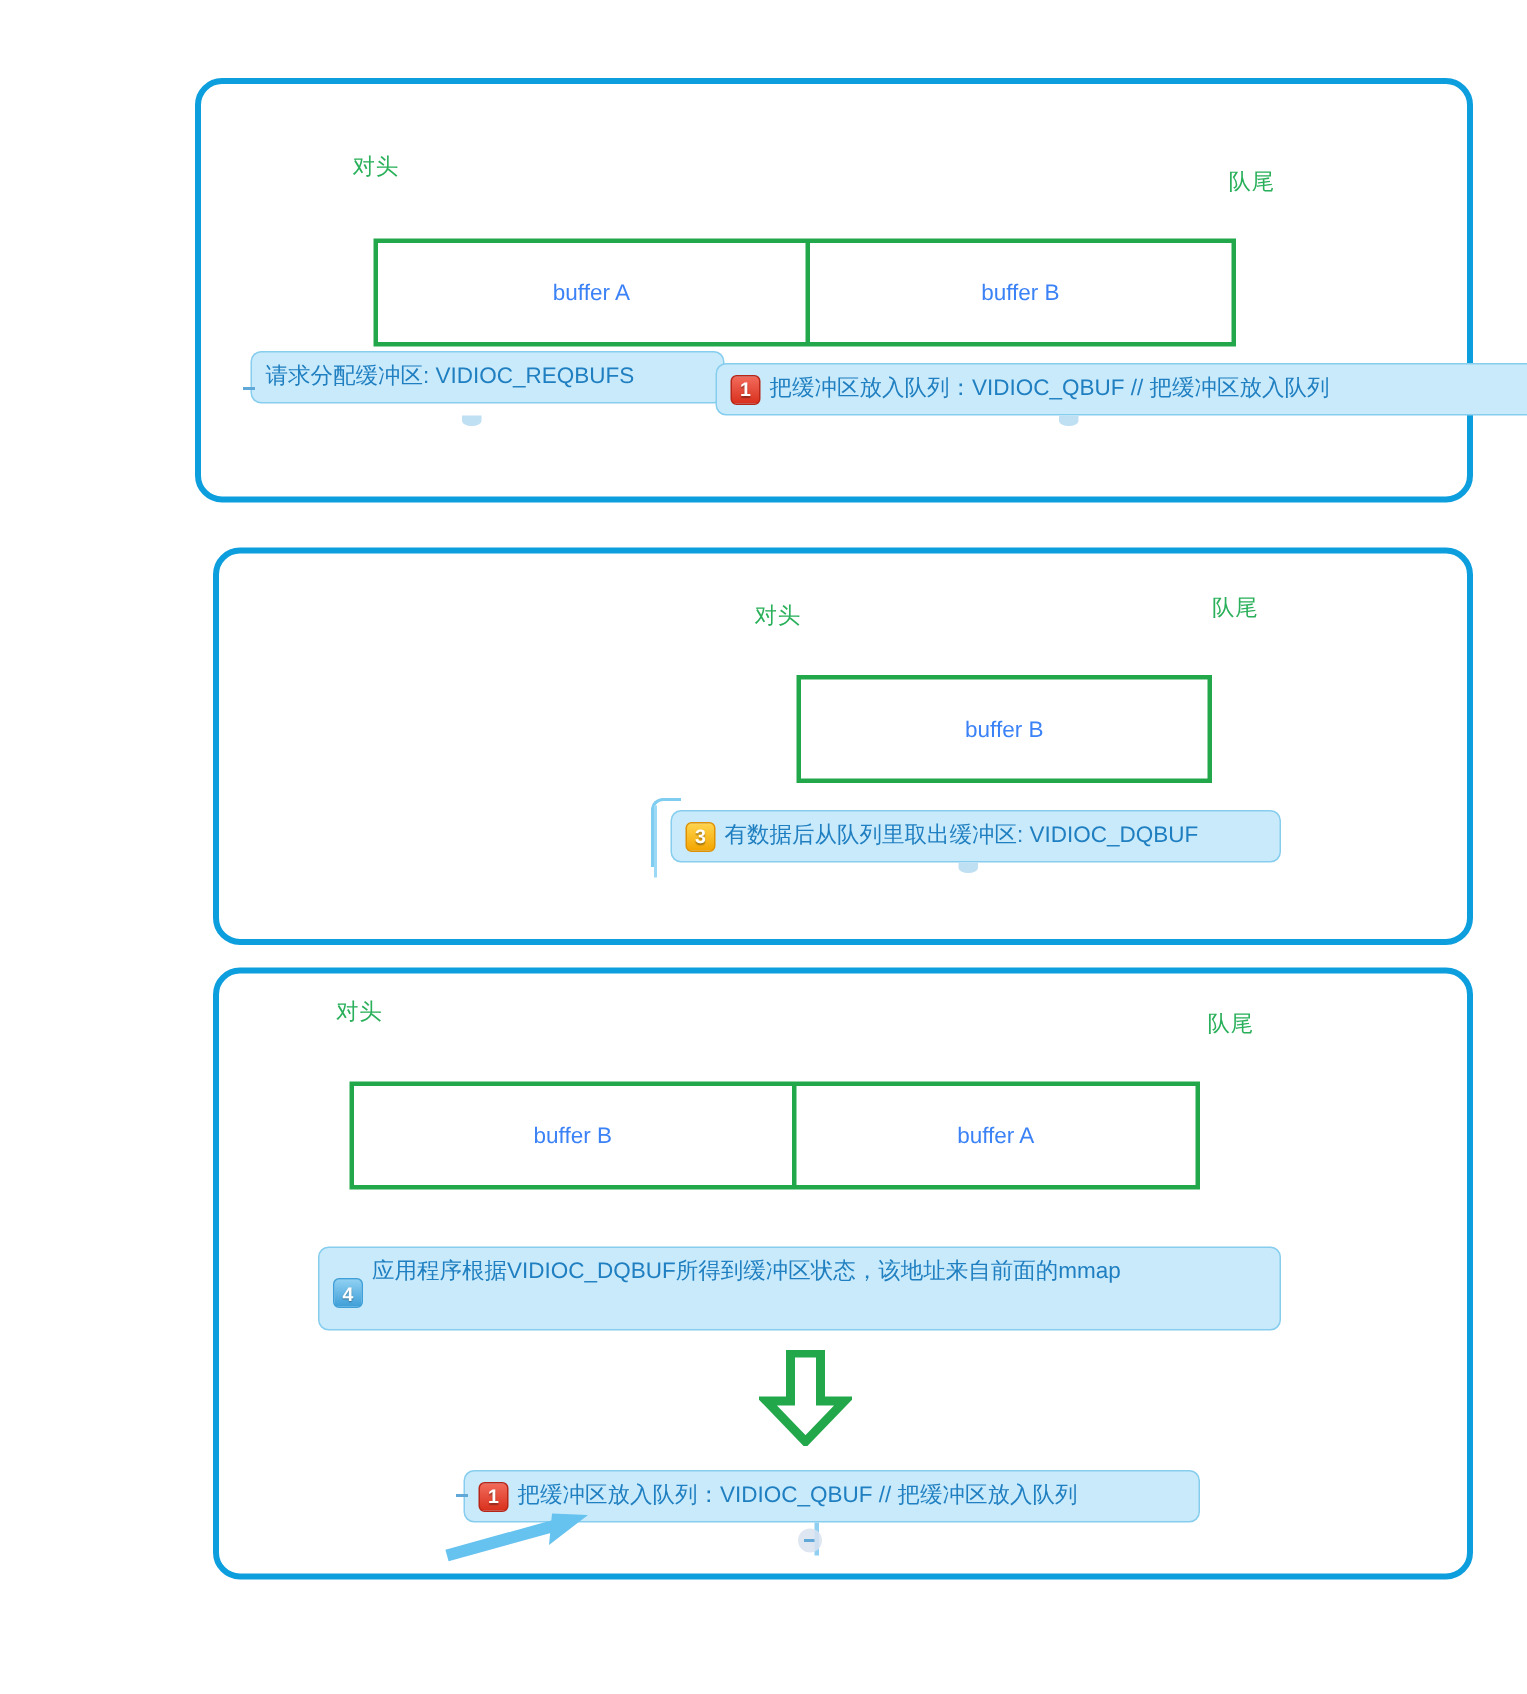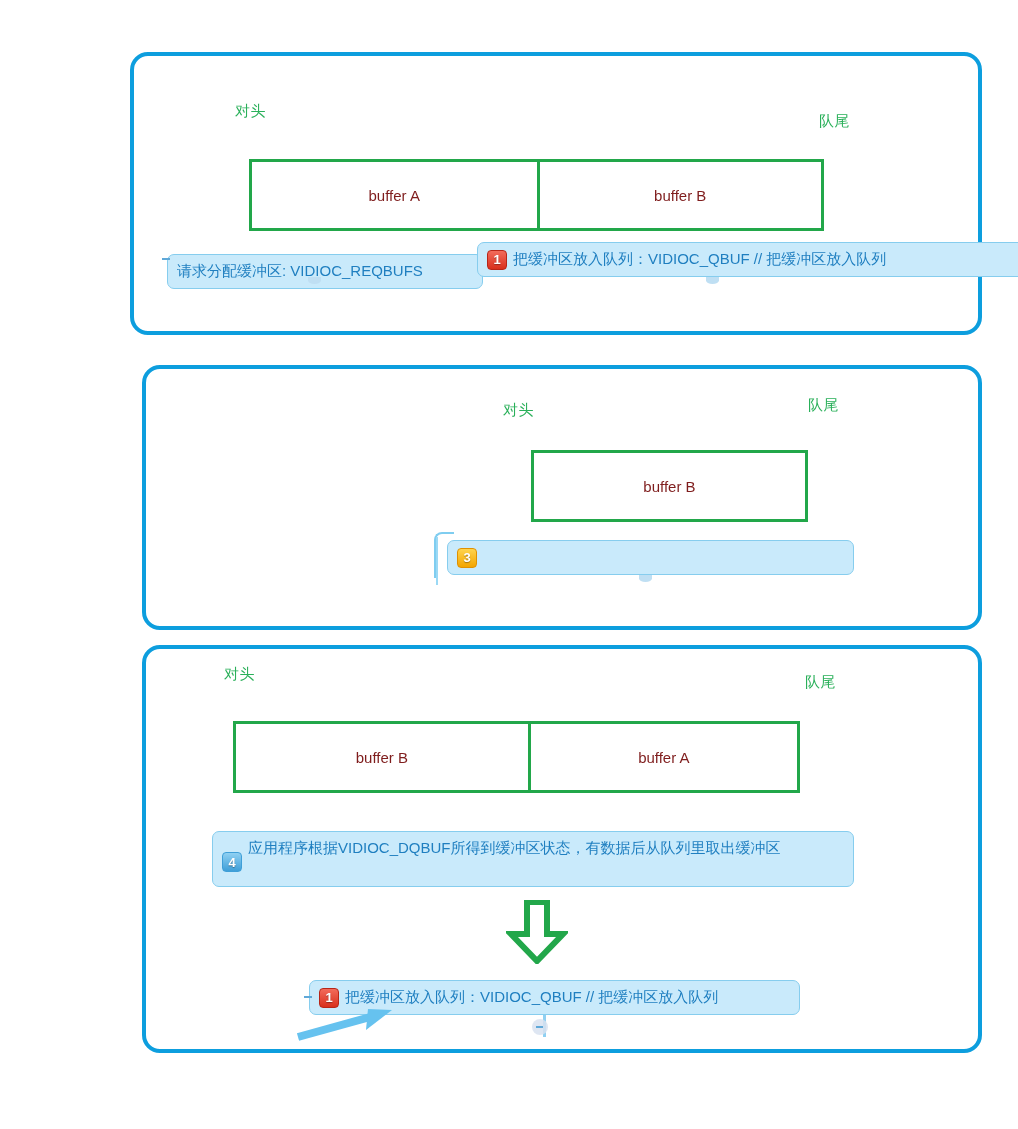--- a/index.html
+++ b/index.html
@@ -40,21 +40,21 @@
     position: absolute;
     display: flex;
     border: 3px solid #22a74a;
     box-sizing: border-box;
     background: #ffffff;
   }
   .buffer-cell {
     display: flex;
     align-items: center;
     justify-content: center;
-    color: #7f1d1d;
+    color: #3b82f6;
     font-size: 15px;
     box-sizing: border-box;
     height: 100%;
   }
   .buffer-cell + .buffer-cell { border-left: 3px solid #22a74a; }
 
   
   .callout {
     position: absolute;
     display: flex;
@@ -147,21 +147,21 @@
 
   <span class="q-label" style="left:101px; top:46px;">对头</span>
 
   <span class="q-label" style="left:685px; top:56px;">队尾</span>
 
   <div class="buffer-row" style="left:115px; top:103px; width:575px; height:72px;">
     <div class="buffer-cell" style="width:50%">buffer A</div>
     <div class="buffer-cell" style="width:50%">buffer B</div>
   </div>
 
-  <div class="callout" style="left:33px; top:198px; width:316px; height:35px;">
+  <div class="callout" style="left:33px; top:178px; width:316px; height:35px;">
     <span class="callout-text">请求分配缓冲区: VIDIOC_REQBUFS</span>
   </div>
   <div class="tail" style="left:174px; top:221px;"></div>
   <div class="dash" style="left:28px; top:202px;"></div>
 
   <div class="callout" style="left:343px; top:186px; width:615px; height:35px;">
     <span class="badge badge-red">1</span>
     <span class="callout-text">把缓冲区放入队列：VIDIOC_QBUF  // 把缓冲区放入队列</span>
   </div>
   <div class="tail" style="left:572px; top:221px;"></div>
@@ -175,39 +175,40 @@
 
   <div class="buffer-row" style="left:385px; top:81px; width:277px; height:72px;">
     <div class="buffer-cell" style="width:100%">buffer B</div>
   </div>
 
   <div class="bracket" style="left:288px; top:163px; width:18px; height:44px;"></div>
   <div class="bracket2" style="left:290px; top:168px; height:48px;"></div>
 
   <div class="callout" style="left:301px; top:171px; width:407px; height:35px;">
     <span class="badge badge-orange">3</span>
+    <span class="callout-text">有数据后从队列里取出缓冲区: VIDIOC_DQBUF</span>
   </div>
   <div class="tail" style="left:493px; top:206px;"></div>
 </div>
 
 <div class="panel" id="panel-3">
 
   <span class="q-label" style="left:78px; top:16px;">对头</span>
 
   <span class="q-label" style="left:659px; top:24px;">队尾</span>
 
   <div class="buffer-row" style="left:87px; top:72px; width:567px; height:72px;">
     <div class="buffer-cell" style="width:52%">buffer B</div>
     <div class="buffer-cell" style="width:48%">buffer A</div>
   </div>
 
   <div class="callout multiline" style="left:66px; top:182px; width:642px; height:56px;">
     <span class="badge badge-blue" style="margin-top:15px;">4</span>
     <span class="callout-text">
-      <span style="display:block;">应用程序根据VIDIOC_DQBUF所得到缓冲区状态，有数据后从队列里取出缓冲区</span>
+      <span style="display:block;">应用程序根据VIDIOC_DQBUF所得到缓冲区状态，该地址来自前面的mmap</span>
     </span>
   </div>
 
   <div class="block-arrow" style="left:360px; top:251px;">
     <svg width="62" height="64" viewBox="0 0 62 64">
       <polygon points="21,2 41,2 41,34 57,34 31,61 5,34 21,34" fill="#ffffff" stroke="#22a74a" stroke-width="6" stroke-linejoin="miter"></polygon>
     </svg>
   </div>
 
   <div class="callout" style="left:163px; top:331px; width:491px; height:35px;">

